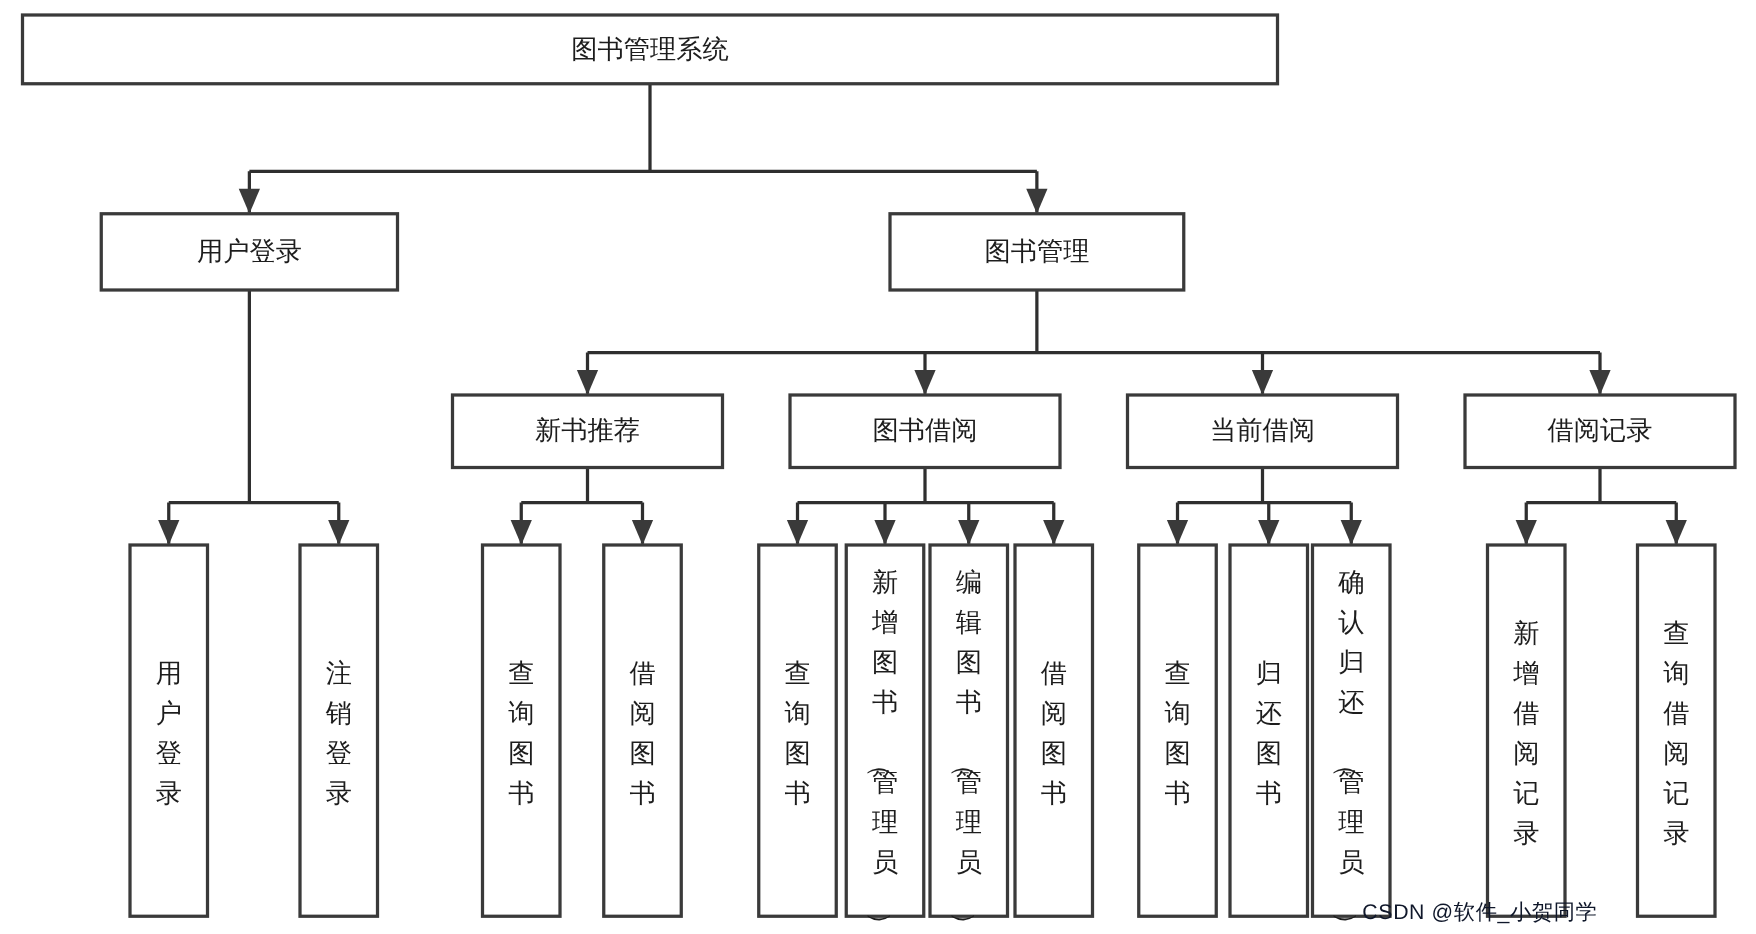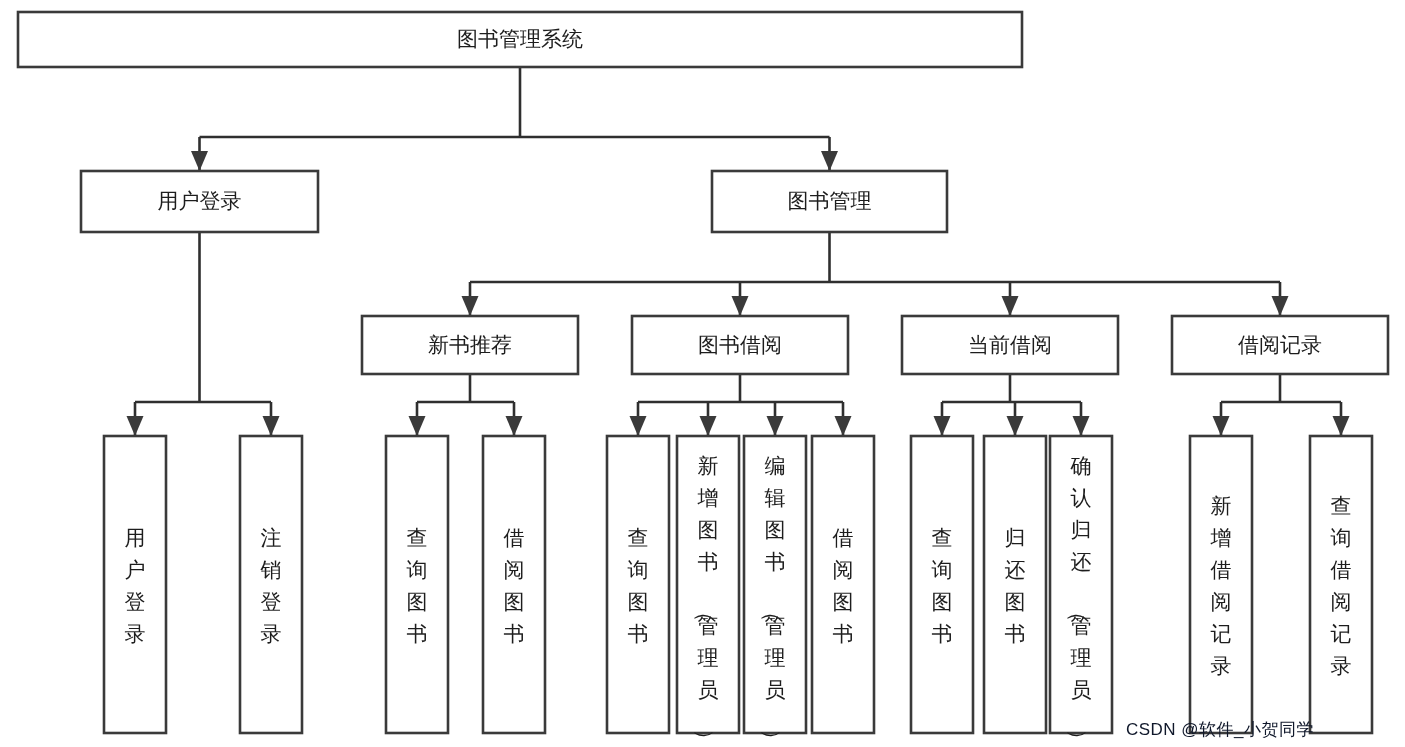--- a/index.html
+++ b/index.html
@@ -10,21 +10,20 @@
   body {
     width: 1405px;
     height: 747px;
     font-family: "Liberation Sans", "DejaVu Sans", sans-serif;
     overflow: hidden;
   }
   #chart-root {
     position: relative;
     width: 1288px;
     height: 747px;
-    padding-left: 36px;
   }
   svg#flow {
     position: absolute;
     left: 0;
     top: 0;
     width: 1405px;
     height: 747px;
   }
   .node-box {
     fill: #ffffff;

